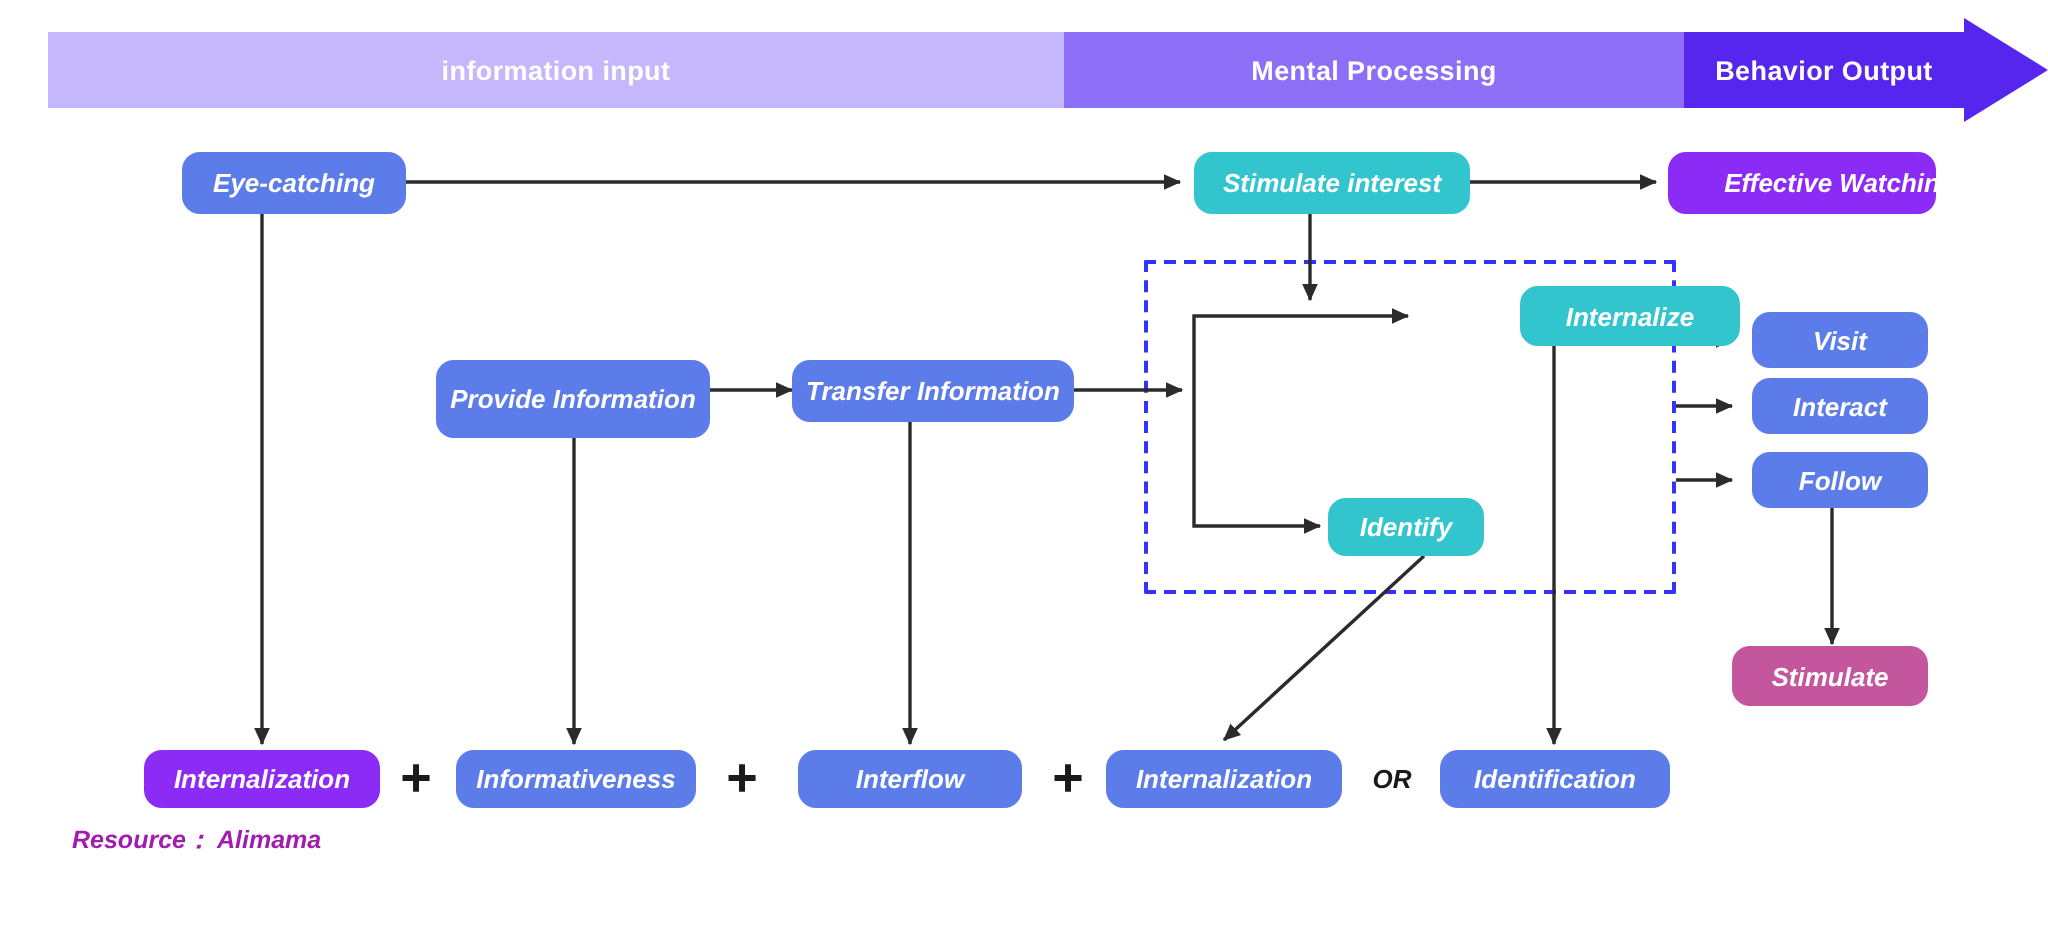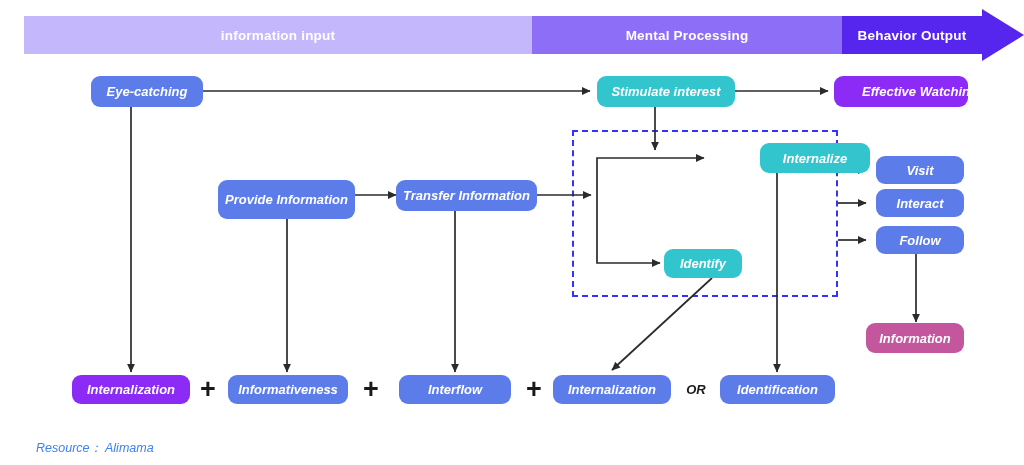--- a/index.html
+++ b/index.html
@@ -116,25 +116,25 @@
     top: 0;
     width: 1024px;
     height: 465px;
     pointer-events: none;
   }
 
   
   #footer-note {
     position: absolute;
     left: 36px;
-    top: 440px;
+    top: 412px;
     font-size: 12.5px;
     font-style: italic;
-    font-weight: normal;
-    color: #3b82f6;
+    font-weight: bold;
+    color: #a21caf;
     white-space: nowrap;
   }
 </style>
 </head>
 <body>
 
 <div id="canvas">
 
   <div id="banner">
     <div class="banner-seg" id="seg-info">
@@ -224,21 +224,21 @@
 
   <div class="node n-blue" style="left:876px; top:189px; width:88px; height:28px;">
     <span>Interact</span>
   </div>
 
   <div class="node n-blue" style="left:876px; top:226px; width:88px; height:28px;">
     <span>Follow</span>
   </div>
 
   <div class="node n-pink" style="left:866px; top:323px; width:98px; height:30px;">
-    <span>Information</span>
+    <span>Stimulate</span>
   </div>
 
   <div class="node n-purple" style="left:72px;  top:375px; width:118px; height:29px;">
     <span>Internalization</span>
   </div>
 
   <div class="op op-plus" style="left:195px; top:375px; width:26px; height:29px;">
     <span>+</span>
   </div>
 

